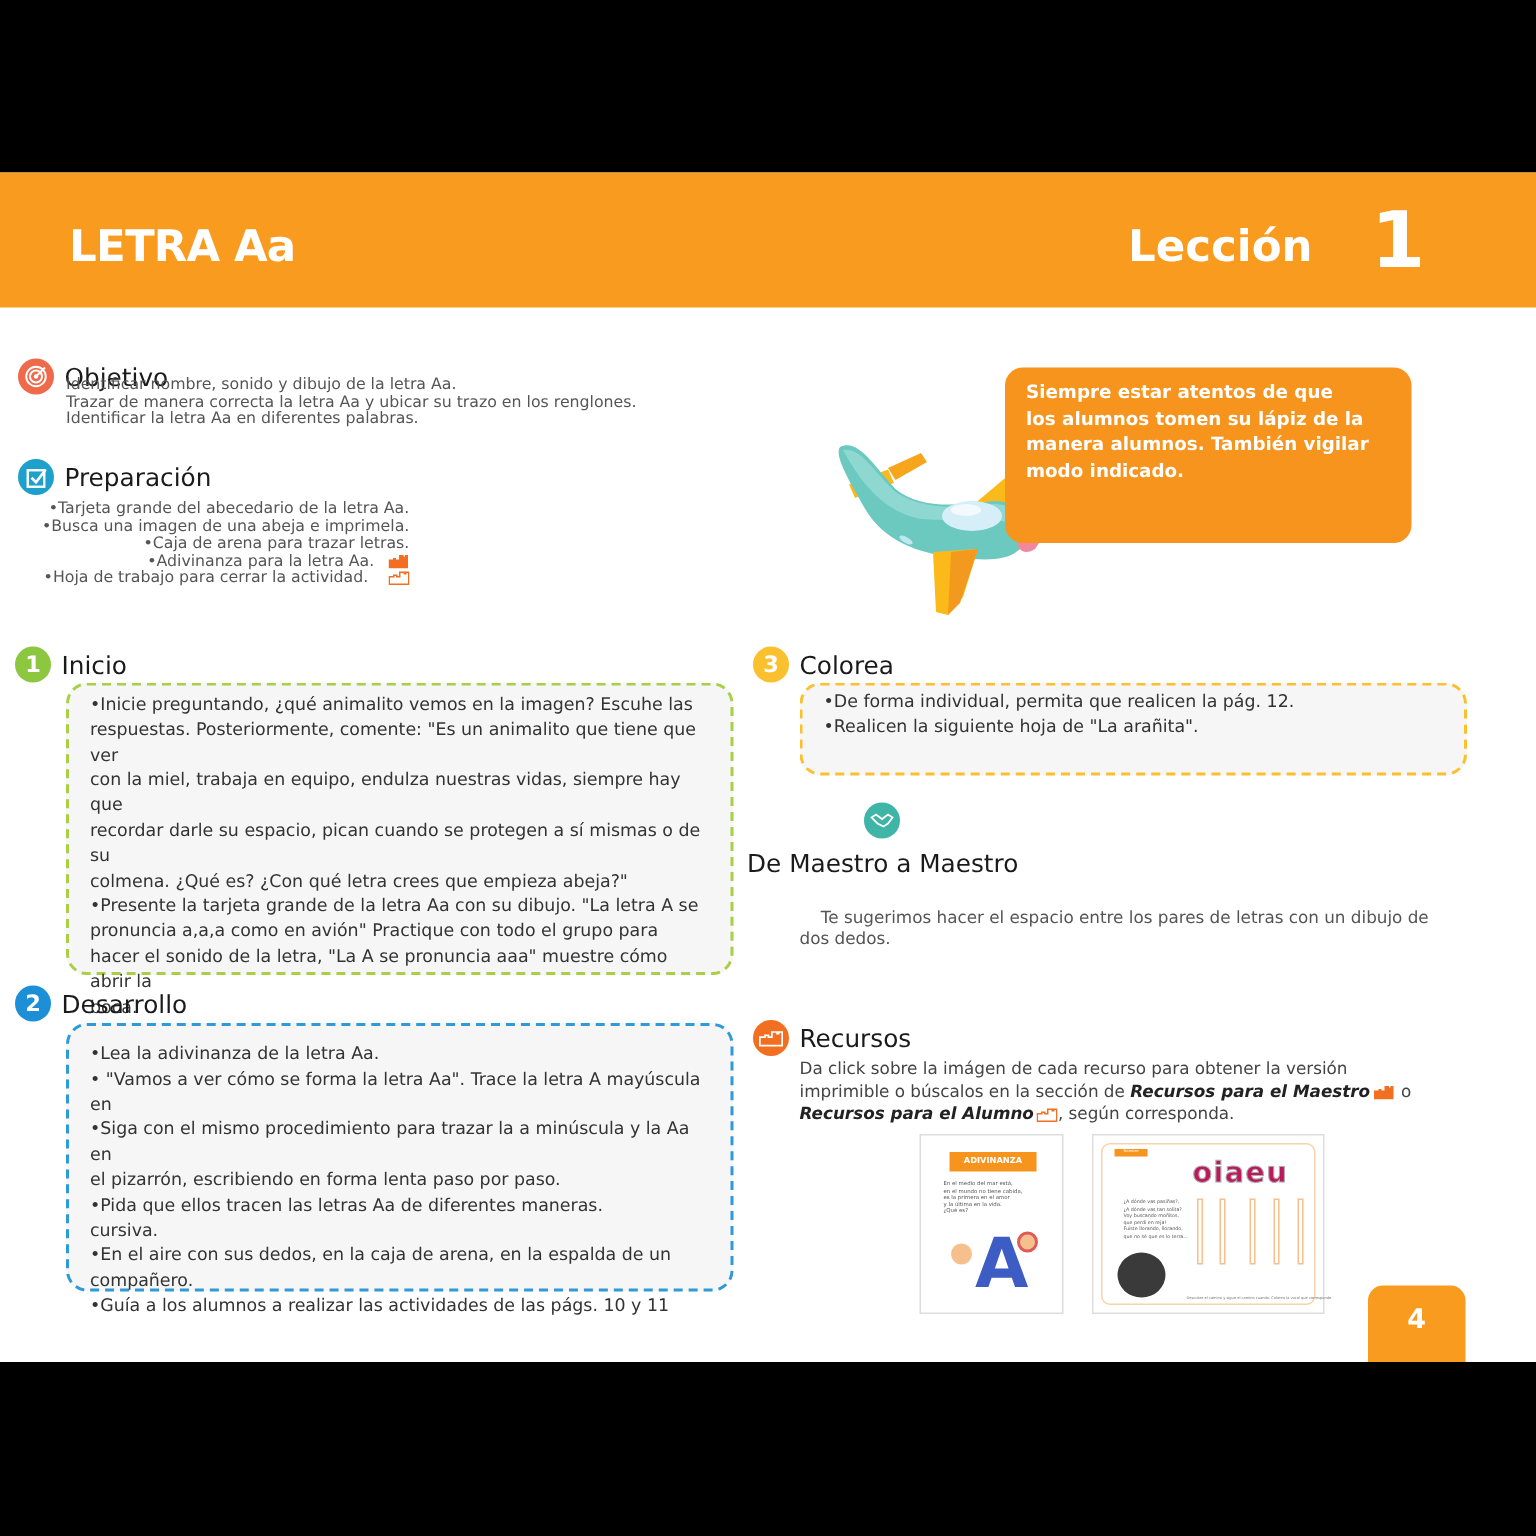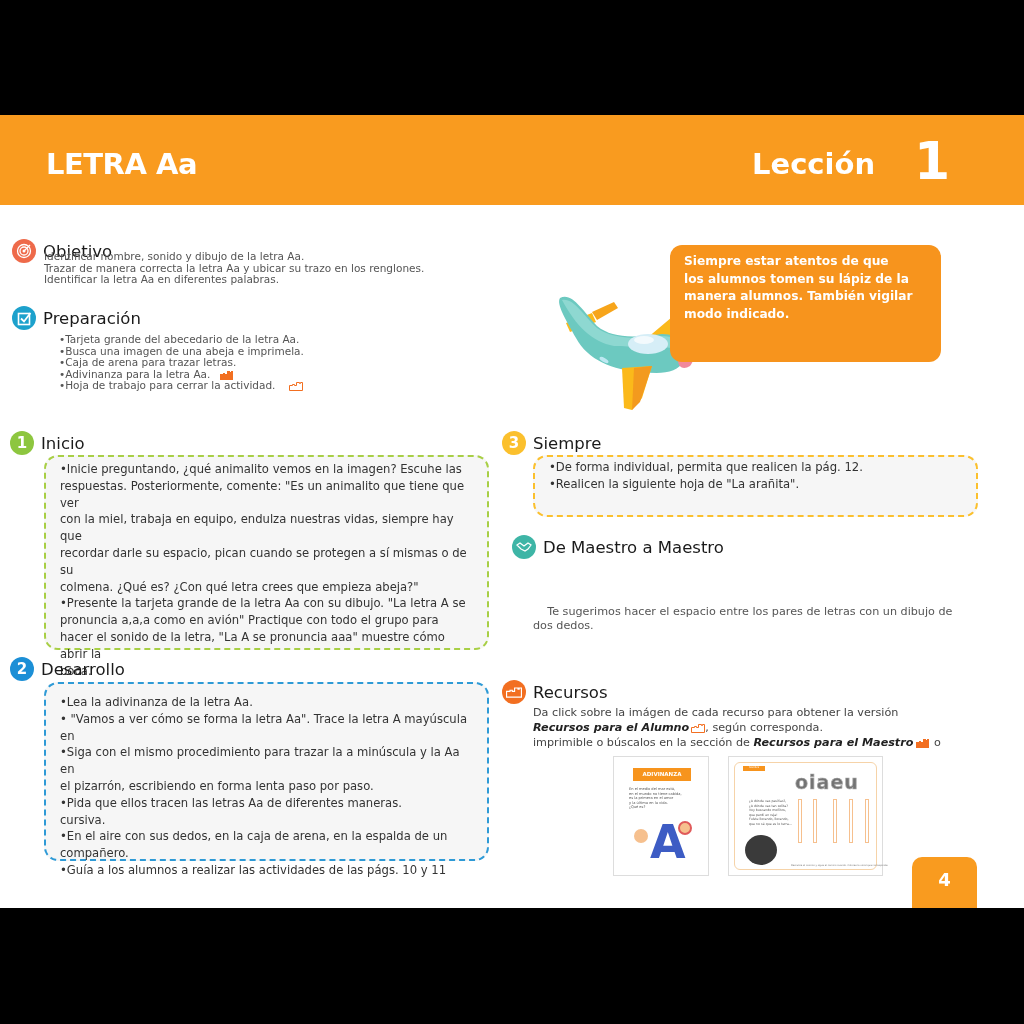--- a/index.html
+++ b/index.html
@@ -54,21 +54,21 @@
 
   <div class="sec-head" style="left:12px; top:191px;">
     <span class="ico" style="background:#1DA1CC;">
       <svg width="15" height="15" viewBox="0 0 15 15">
           <rect x="1.5" y="2.5" width="11" height="11" fill="none" stroke="#fff" stroke-width="1.6"></rect>
           <polyline points="4,7.5 7,10.5 13.5,2" fill="none" stroke="#fff" stroke-width="1.8"></polyline>
         </svg>
     </span>
     <span class="label">Preparación</span>
   </div>
-  <div class="txt" style="left:59px; top:219px;">
+  <div class="txt" style="left:28px; top:219px;text-align:right;">
     <p>•Tarjeta grande del abecedario de la letra Aa.</p>
     <p>•Busca una imagen de una abeja e imprimela.</p>
     <p>•Caja de arena para trazar letras.</p>
     <p><span>•Adivinanza para la letra Aa.</span>
       <svg class="puzzle" viewBox="0 0 14 10">
           <path d="M0 4h3v-1h2v1h2v-3h3v1h1v-1h2v9h-13z" fill="#F26F21"></path>
         </svg>
     </p>
     <p><span>•Hoja de trabajo para cerrar la actividad.</span>
       <svg class="puzzle" style="margin-left:10px" viewBox="0 0 14 10">
@@ -127,28 +127,28 @@
     <p>el pizarrón, escribiendo en forma lenta paso por paso.</p>
     <p>•Pida que ellos tracen las letras Aa de diferentes maneras.</p>
     <p>cursiva.</p>
     <p>•En el aire con sus dedos, en la caja de arena, en la espalda de un</p>
     <p>compañero.</p>
     <p>•Guía a los alumnos a realizar las actividades de las págs. 10 y 11</p>
   </div>
 
   <div class="sec-head" style="left:502px; top:316px;">
     <span class="ico" style="background:#FBC02D;">3</span>
-    <span class="label">Siempre</span>
+    <span class="label">Colorea</span>
   </div>
   <div class="box" style="left:533px; top:340px; width:445px; height:62px; border-color:#FBC02D; padding-top:2px;">
     <p>•De forma individual, permita que realicen la pág. 12.</p>
     <p>•Realicen la siguiente hoja de "La arañita".</p>
   </div>
 
-  <div class="sec-head" style="left:512px; top:420px;">
+  <div class="sec-head" style="left:498px; top:420px;flex-direction:column;">
     <span class="ico" style="background:#3EB5A6;">
       <svg width="16" height="12" viewBox="0 0 16 12">
           <path d="M1 4 L4 2 L8 5 L12 2 L15 4 L12 8 L9 10 L5 8 Z" fill="none" stroke="#fff" stroke-width="1.2"></path>
         </svg>
     </span>
     <span class="label">De Maestro a Maestro</span>
   </div>
   <div class="txt" style="left:533px; top:446px; font-size:11.2px; line-height:14px;margin-top:44px;">
     <p style="white-space:pre;">    Te sugerimos hacer el espacio entre los pares de letras con un dibujo de</p>
     <p>dos dedos.</p>
@@ -157,46 +157,46 @@
   <div class="sec-head" style="left:502px; top:565px;">
     <span class="ico" style="background:#F26F21;">
       <svg width="16" height="12" viewBox="0 0 14 10">
           <path d="M0.5 4.5h3v-1h2v1h2v-3h3v1h1v-1h2v8h-13z" fill="none" stroke="#fff" stroke-width="1"></path>
         </svg>
     </span>
     <span class="label">Recursos</span>
   </div>
   <div class="txt" style="left:533px; top:590px; font-size:11.2px; line-height:15px; color:#444;">
     <p>Da click sobre la imágen de cada recurso para obtener la versión</p>
+    <p><span>imprimible o búscalos en la sección de </span><b><i style="color:#222;">Recursos para el Maestro</i></b><svg class="puzzle" style="margin-left:3px" viewBox="0 0 14 10">
+          <path d="M0 4h3v-1h2v1h2v-3h3v1h1v-1h2v9h-13z" fill="#F26F21"></path>
+        </svg><span> o</span></p>
     <p><b><i style="color:#222;">Recursos para el Alumno</i></b><svg class="puzzle" style="margin-left:2px" viewBox="0 0 14 10">
           <path d="M0.5 4.5h3v-1h2v1h2v-3h3v1h1v-1h2v8h-13z" fill="none" stroke="#F26F21" stroke-width="1"></path>
         </svg><span>, según corresponda.</span></p>
-    <p><span>imprimible o búscalos en la sección de </span><b><i style="color:#222;">Recursos para el Maestro</i></b><svg class="puzzle" style="margin-left:3px" viewBox="0 0 14 10">
-          <path d="M0 4h3v-1h2v1h2v-3h3v1h1v-1h2v9h-13z" fill="#F26F21"></path>
-        </svg><span> o</span></p>
   </div>
 
   <div class="thumb" style="left:613px; top:641px; width:96px; height:120px;">
     <div style="position:absolute; left:10px; top:11px; width:58px; height:13px; background:#F7941D; color:#fff; font-size:5.5px; font-weight:bold; text-align:center; line-height:13px; left:19px;">ADIVINANZA</div>
     <div style="position:absolute; left:15px; top:30px; font-size:3.6px; line-height:4.6px; color:#555;">
       <p>En el medio del mar está,</p>
       <p>en el mundo no tiene cabida,</p>
       <p>es la primera en el amor</p>
       <p>y la última en la vida.</p>
       <p>¿Qué es?</p>
     </div>
     <div style="position:absolute; left:36px; top:62px; font-size:46px; font-weight:bold; color:#3D5CC4; line-height:1;">A</div>
     <div style="position:absolute; left:20px; top:72px; width:14px; height:14px; border-radius:50%; background:#F6C08E;"></div>
     <div style="position:absolute; left:64px; top:64px; width:14px; height:14px; border-radius:50%; background:#F6C08E; border:2px solid #E05A5A;"></div>
   </div>
 
   <div class="thumb" style="left:728px; top:641px; width:155px; height:120px;">
     <div style="position:absolute; left:5px; top:5px; right:5px; bottom:5px; border:1px solid #F6D3A8; border-radius:6px;"></div>
     <div style="position:absolute; left:14px; top:9px; width:22px; height:5px; background:#F7941D; font-size:2.5px; color:#fff; text-align:center;">Nombre</div>
-    <div style="position:absolute; left:66px; top:14px; font-size:19px; color:#737373; -webkit-text-stroke:0.7px #aaa; font-weight:bold; letter-spacing:1px;">oiaeu</div>
+    <div style="position:absolute; left:66px; top:14px; font-size:19px; color:#be185d; -webkit-text-stroke:0.7px #aaa; font-weight:bold; letter-spacing:1px;">oiaeu</div>
     <div style="position:absolute; left:20px; top:42px; font-size:3.2px; line-height:4.5px; color:#555;">
       <p>¿A dónde vas pasiñas?,</p>
       <p>¿A dónde vas tan solita?</p>
       <p>Voy buscando moñitos,</p>
       <p>que perdí en reja!</p>
       <p>Fuiste llorando, llorando,</p>
       <p>que no sé que es lo terra...</p>
     </div>
     <div style="position:absolute; left:69px; top:42px; width:4px; height:44px; border:1px solid #F6C08E;"></div>
     <div style="position:absolute; left:84px; top:42px; width:4px; height:44px; border:1px solid #F6C08E;"></div>

